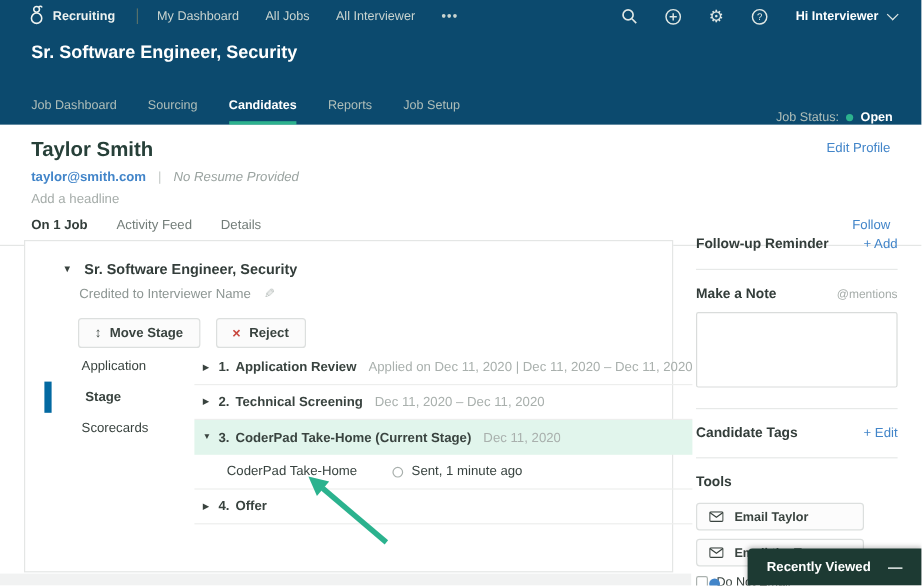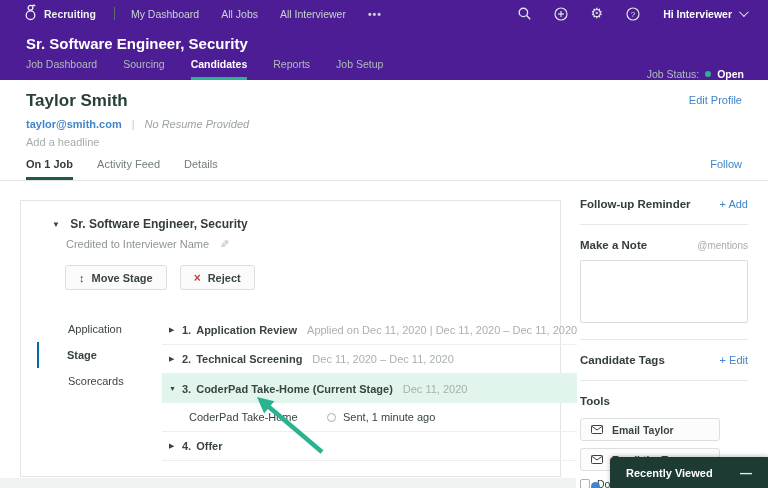--- a/index.html
+++ b/index.html
@@ -1,21 +1,21 @@
 <!DOCTYPE html>
 <html><head>
 <meta charset="utf-8">
 <style>
   * { margin:0; padding:0; box-sizing:border-box; }
   html,body { width:768px; height:488px; }
   body { font-family:"Liberation Sans", sans-serif; background:#fff; position:relative; overflow:hidden; color:#333; }
   .app { position:relative; width:768px; height:488px; background:#fff; }
 
   
-  .topbar { background:#4c1d95; height:80px; position:relative; }
+  .topbar { background:#0c4a6e; height:104px; position:relative; }
   .nav-row { display:flex; align-items:center; height:25px; padding:2px 22px 0 24px; font-size:10.5px; color:#C9D4D0; }
   .brand { color:#EDF2F0; font-weight:bold; margin-left:7px; }
   .vdiv { width:1px; height:13px; background:#56706A; margin:0 16px 0 18px; }
   .nav-item { margin-right:22px; cursor:pointer; }
   .nav-more { letter-spacing:1px; font-weight:bold; margin-right:0; }
   .nav-right { margin-left:auto; display:flex; align-items:center; gap:23px; color:#DFE7E4; }
   .nav-right svg { display:block; }
   .user-menu { display:flex; align-items:center; gap:7px; color:#FFFFFF; font-weight:bold; cursor:pointer; }
   .chev { width:7px; height:7px; border-right:1.5px solid #DFE7E4; border-bottom:1.5px solid #DFE7E4; transform:rotate(45deg) translateY(-2px); }
   .job-title { color:#FFFFFF; font-weight:bold; font-size:15px; padding:10px 0 0 26px; }
@@ -45,24 +45,24 @@
   .card-head { padding:16px 0 0 15px; font-size:12px; }
   .card-caret { font-size:8px; color:#39433F; margin-right:7px; vertical-align:1px; cursor:pointer; }
   .card-title { font-weight:bold; color:#333D3A; }
   .credited { padding:7px 0 0 29px; font-size:11px; color:#8D9understand693; color:#8D9693; }
   .pencil-icon { color:#B6BDBA; margin-left:8px; cursor:pointer; display:inline-block; transform:scaleX(-1); }
   .btn-row { display:flex; gap:13px; padding:14px 0 0 28px; }
   .btn { display:inline-flex; align-items:center; gap:7px; border:1px solid #DCDFDE; background:#FBFBFB; border-radius:3px; height:25px; padding:0 13px; font-size:11px; font-weight:bold; color:#39433F; cursor:pointer; }
   .btn .bicon { font-weight:bold; }
   .reject-x { color:#C8473E; font-size:12px; }
 
-  .card-body { display:flex; margin-top:26px; }
+  .card-body { display:flex; margin-top:2px; }
   .card-nav { width:125px; flex:none; font-size:11px; }
   .cnav-item { padding:7px 0 7px 28px; color:#39433F; border-left:3px solid transparent; cursor:pointer; }
-  .cnav-item.active { font-weight:bold; border-left:2px solid #0369a1; }
+  .cnav-item.active { font-weight:bold; border-left:6px solid #0369a1; }
   .stage-list { flex:1; margin-right:1px; font-size:11px; }
   .srow { height:29px; display:flex; align-items:center; border-bottom:1px solid #EDEEED; padding-left:7px; }
   .srow.current { background:#E1F5EC; border-bottom:none; }
   .srow .caret { font-size:7px; color:#39433F; width:13px; flex:none; cursor:pointer; }
   .srow .snum { font-weight:bold; color:#39433F; margin-right:5px; }
   .srow .sname { font-weight:bold; color:#39433F; white-space:nowrap; }
   .srow .smeta { color:#A9B0AD; margin-left:10px; white-space:nowrap; overflow:hidden; }
   .subrow { height:29px; display:flex; align-items:center; border-bottom:1px solid #EDEEED; padding-left:27px; color:#394440; }
   .subname { width:138px; flex:none; }
   .substatus { display:flex; align-items:center; gap:7px; cursor:pointer; }
@@ -80,21 +80,21 @@
   .sb-div { border:none; border-top:1px solid #E7E9E8; margin:14px 0; }
   .note-area { width:168px; height:63px; border:1px solid #D9DCDB; border-radius:2px; margin-top:9px; resize:none; font-family:"Liberation Sans",sans-serif; font-size:11px; padding:5px; }
   .tools-title { font-weight:bold; color:#333D3A; margin:2px 0 11px; }
   .tool-btn { display:flex; align-items:center; gap:9px; width:140px; height:23px; border:1px solid #DCDFDE; background:#FCFCFC; border-radius:3px; font-size:10.5px; font-weight:bold; color:#39433F; padding:0 10px; margin-bottom:7px; cursor:pointer; }
   .tool-btn svg { flex:none; }
   .check-row { display:flex; align-items:center; gap:7px; margin-top:6px; font-size:10.5px; color:#39433F; white-space:nowrap; }
   .checkbox { width:10px; height:10px; border:1px solid #ABB2AF; border-radius:2px; background:#fff; flex:none; cursor:pointer; }
 
   
   .bottom-strip { position:absolute; left:0; bottom:0; width:576px; height:10px; background:#F1F2F2; z-index:1; }
-  .recently { position:absolute; right:0; bottom:0; width:158px; height:31px; background:#1D3A33; border-radius:4px 0 0 0; display:flex; align-items:center; z-index:6; box-shadow:0 -1px 4px rgba(0,0,0,.25); }
+  .recently { position:absolute; right:0; bottom:0; width:145px; height:31px; background:#1D3A33; border-radius:4px 0 0 0; display:flex; align-items:center; z-index:6; box-shadow:0 -1px 4px rgba(0,0,0,.25); }
   .recently-title { color:#FFFFFF; font-weight:bold; font-size:11px; padding-left:16px; }
   .recently-min { margin-left:auto; color:#E6ECEA; font-weight:bold; padding-right:16px; cursor:pointer; font-size:12px; }
   .blue-dot { position:absolute; left:591px; top:482px; width:9px; height:9px; border-radius:50%; background:#4285C9; z-index:2; }
 </style>
 </head>
 <body>
 
 <div class="app">
 
   <header class="topbar">

